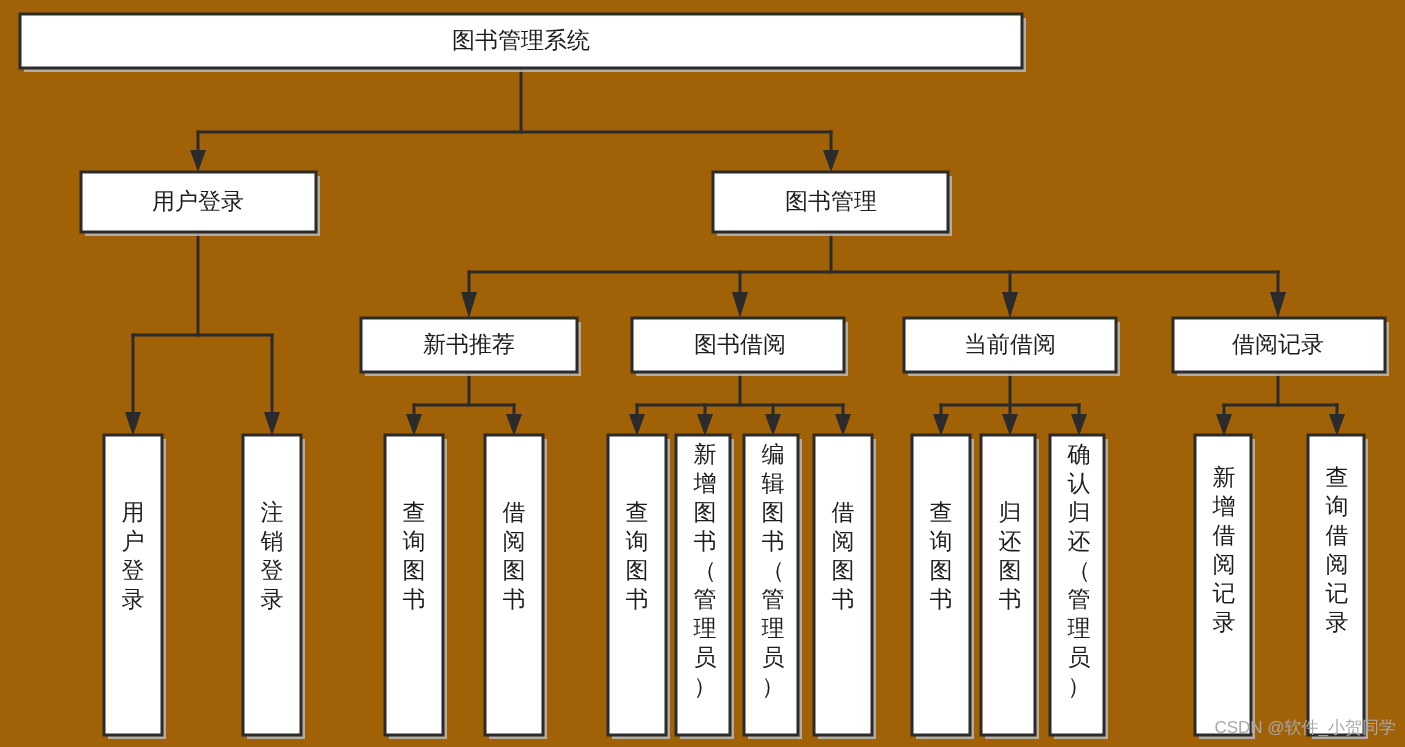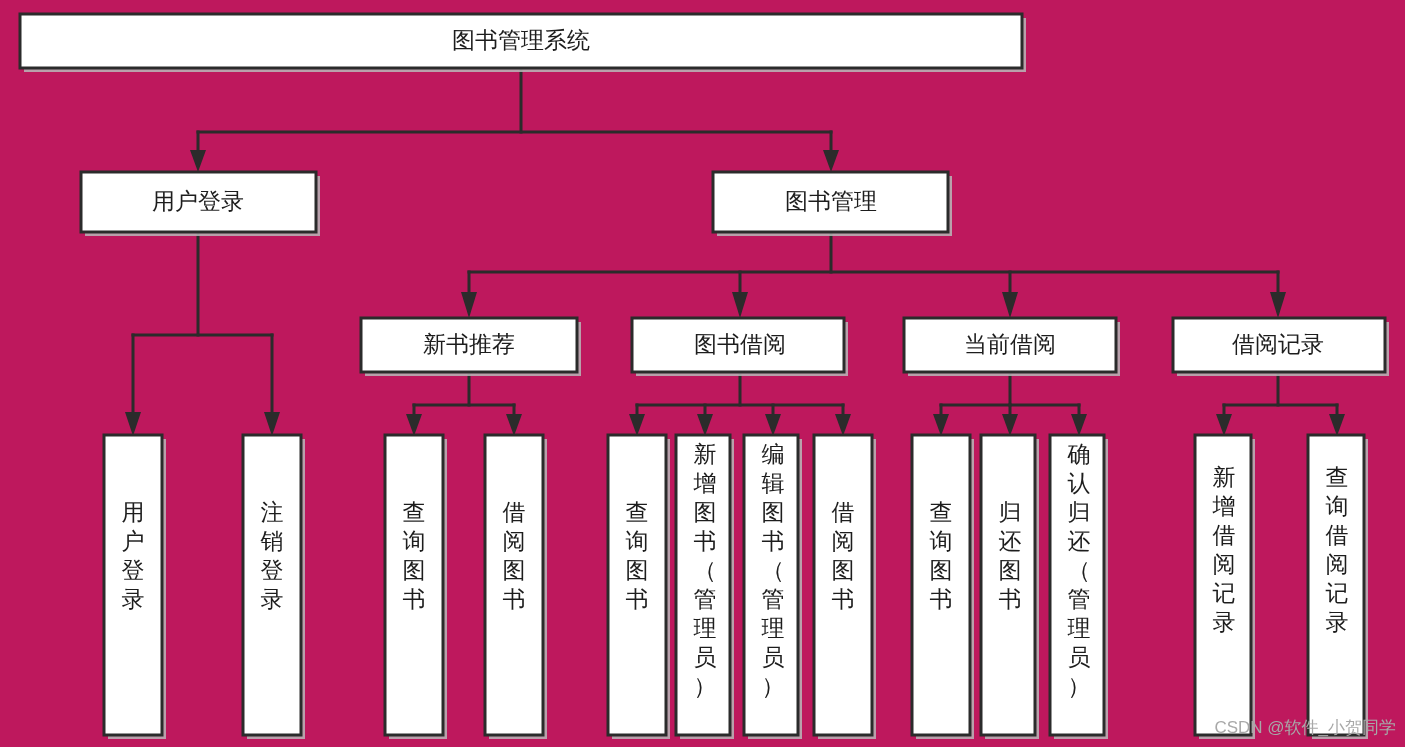--- a/index.html
+++ b/index.html
@@ -7,21 +7,21 @@
     padding: 0;
     background: #ffffff;
   }
   body {
     font-family: "Liberation Sans", "DejaVu Sans", sans-serif;
   }
   #diagram-root {
     position: relative;
     width: 1405px;
     height: 747px;
-    background: #be185d;
+    background: #a16207;
     overflow: hidden;
   }
   svg.diagram-canvas {
     display: block;
     width: 1405px;
     height: 747px;
   }
   .node-box {
     fill: #ffffff;
     stroke: #2b2b2b;

